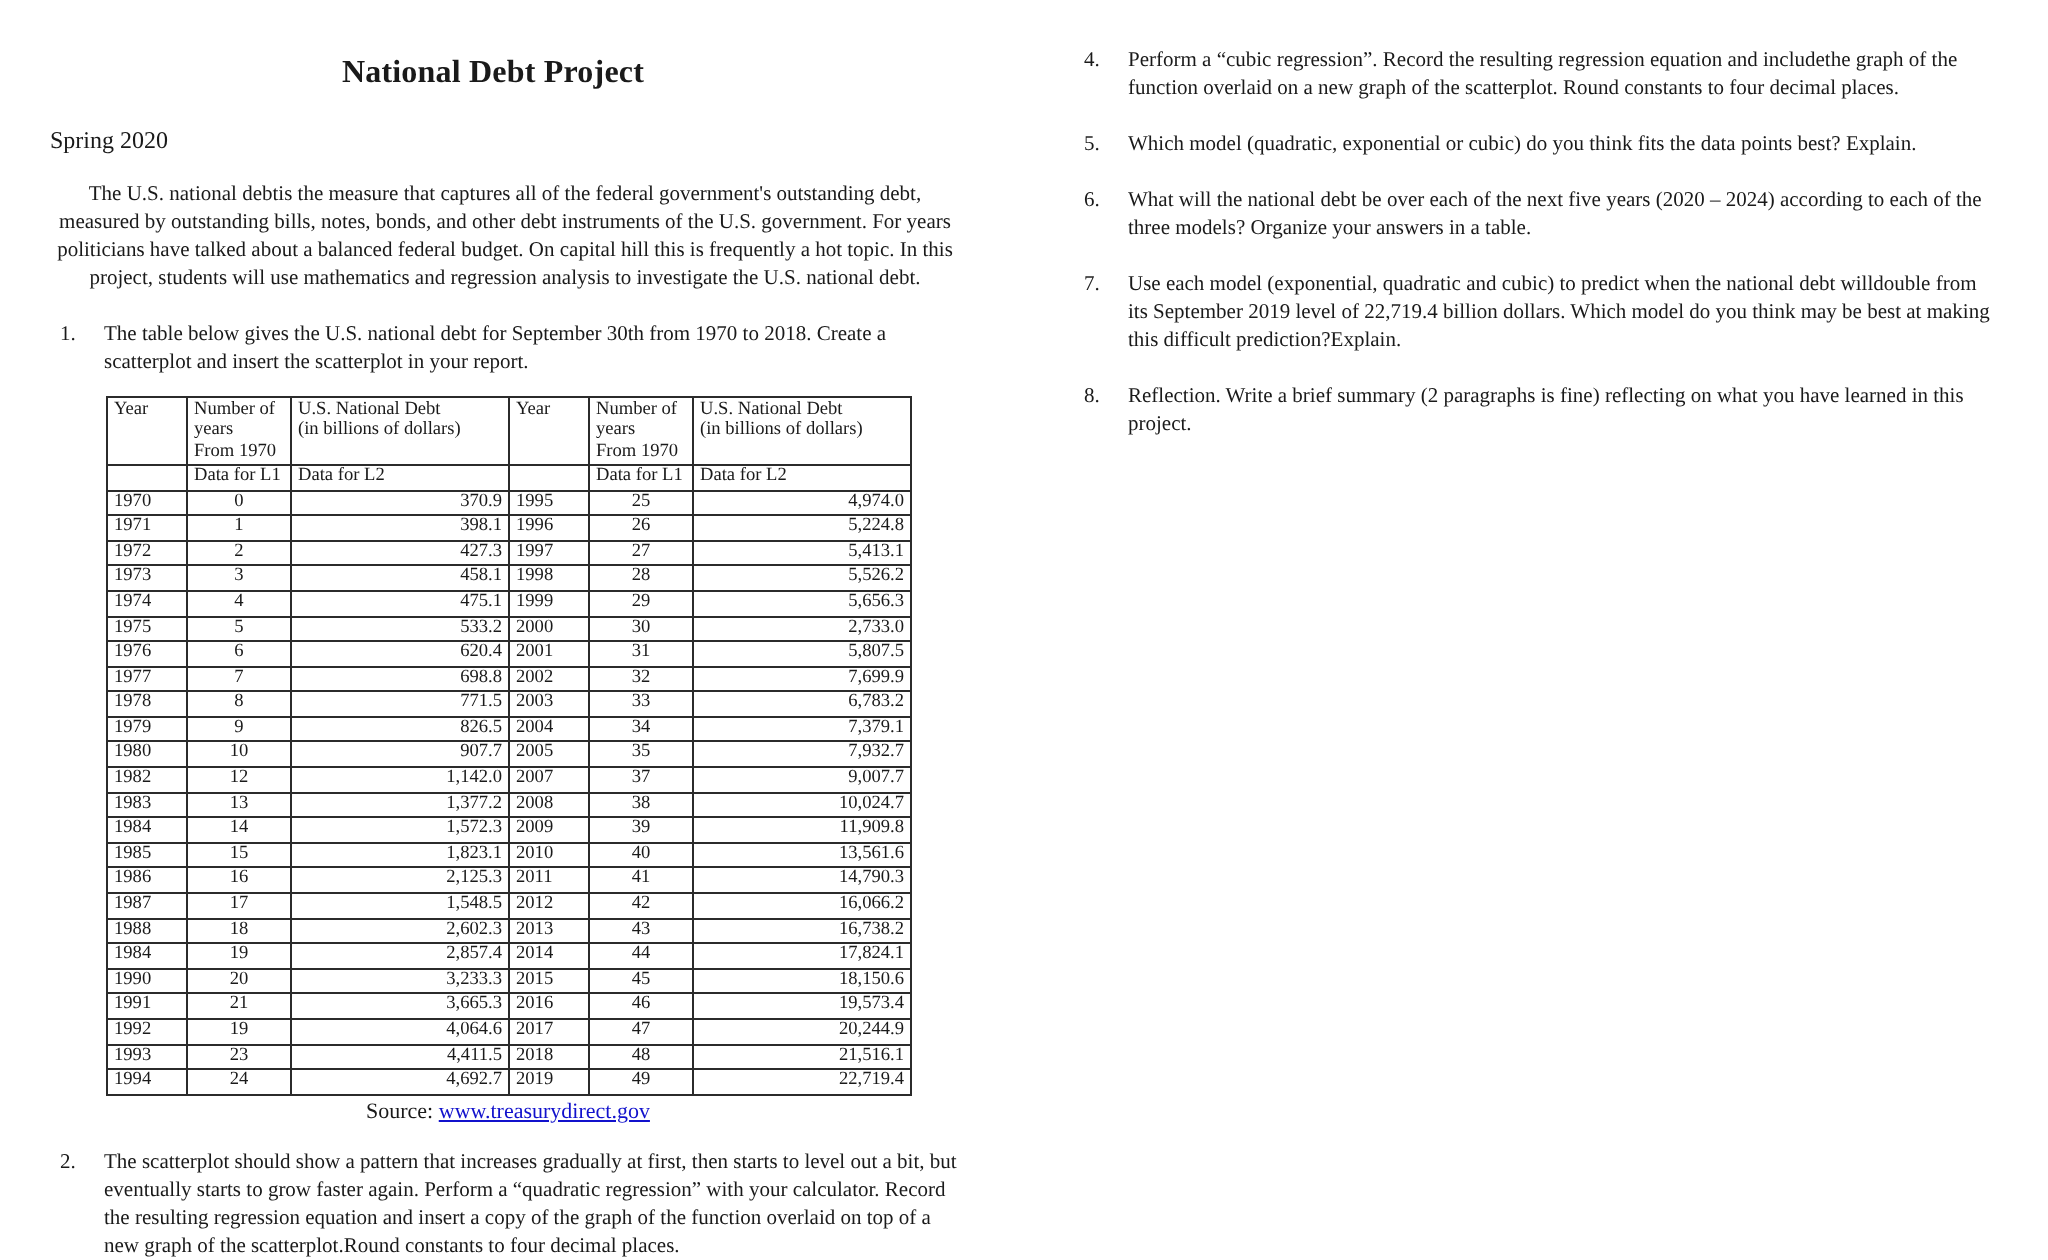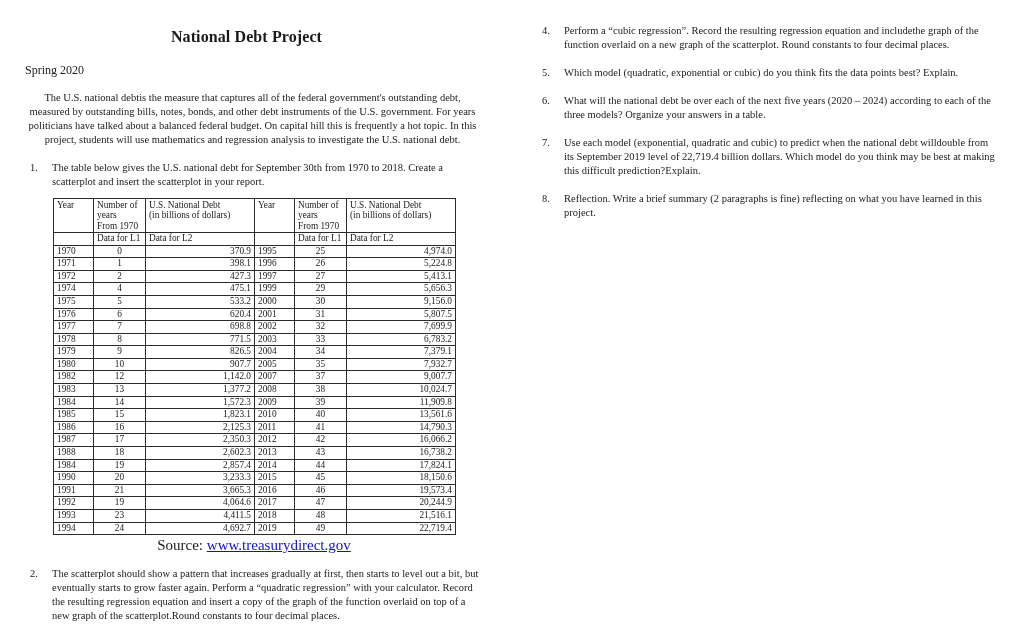--- a/index.html
+++ b/index.html
@@ -113,21 +113,21 @@
   col.c-debt  { width: 109px; }
 
   td.year-cell { text-align: left; }
   td.num-cell  { text-align: center; }
   td.debt-cell { text-align: right; padding-left: 12px; }
   td.sub-cell  { text-align: left; padding-left: 3px; }
   td.sub-blank { }
 
   .source-line {
     text-align: center;
-    font-size: 15px;
+    font-size: 11px;
     margin: 2px 0 0 53px;
     width: 402px;
   }
   .source-link {
     color: #1111cc;
     text-decoration: underline;
   }
 </style>
 </head>
 <body>
@@ -214,34 +214,42 @@
             </tr>
             <tr>
               <td class="year-cell">1972</td>
               <td class="num-cell">2</td>
               <td class="debt-cell">427.3</td>
               <td class="year-cell">1997</td>
               <td class="num-cell">27</td>
               <td class="debt-cell">5,413.1</td>
             </tr>
             <tr>
+              <td class="year-cell">1973</td>
+              <td class="num-cell">3</td>
+              <td class="debt-cell">458.1</td>
+              <td class="year-cell">1998</td>
+              <td class="num-cell">28</td>
+              <td class="debt-cell">5,526.2</td>
+            </tr>
+            <tr>
               <td class="year-cell">1974</td>
               <td class="num-cell">4</td>
               <td class="debt-cell">475.1</td>
               <td class="year-cell">1999</td>
               <td class="num-cell">29</td>
               <td class="debt-cell">5,656.3</td>
             </tr>
             <tr>
               <td class="year-cell">1975</td>
               <td class="num-cell">5</td>
               <td class="debt-cell">533.2</td>
               <td class="year-cell">2000</td>
               <td class="num-cell">30</td>
-              <td class="debt-cell">9,156.0</td>
+              <td class="debt-cell">2,733.0</td>
             </tr>
             <tr>
               <td class="year-cell">1976</td>
               <td class="num-cell">6</td>
               <td class="debt-cell">620.4</td>
               <td class="year-cell">2001</td>
               <td class="num-cell">31</td>
               <td class="debt-cell">5,807.5</td>
             </tr>
             <tr>
@@ -312,21 +320,21 @@
               <td class="year-cell">1986</td>
               <td class="num-cell">16</td>
               <td class="debt-cell">2,125.3</td>
               <td class="year-cell">2011</td>
               <td class="num-cell">41</td>
               <td class="debt-cell">14,790.3</td>
             </tr>
             <tr>
               <td class="year-cell">1987</td>
               <td class="num-cell">17</td>
-              <td class="debt-cell">2,350.3</td>
+              <td class="debt-cell">1,548.5</td>
               <td class="year-cell">2012</td>
               <td class="num-cell">42</td>
               <td class="debt-cell">16,066.2</td>
             </tr>
             <tr>
               <td class="year-cell">1988</td>
               <td class="num-cell">18</td>
               <td class="debt-cell">2,602.3</td>
               <td class="year-cell">2013</td>
               <td class="num-cell">43</td>

